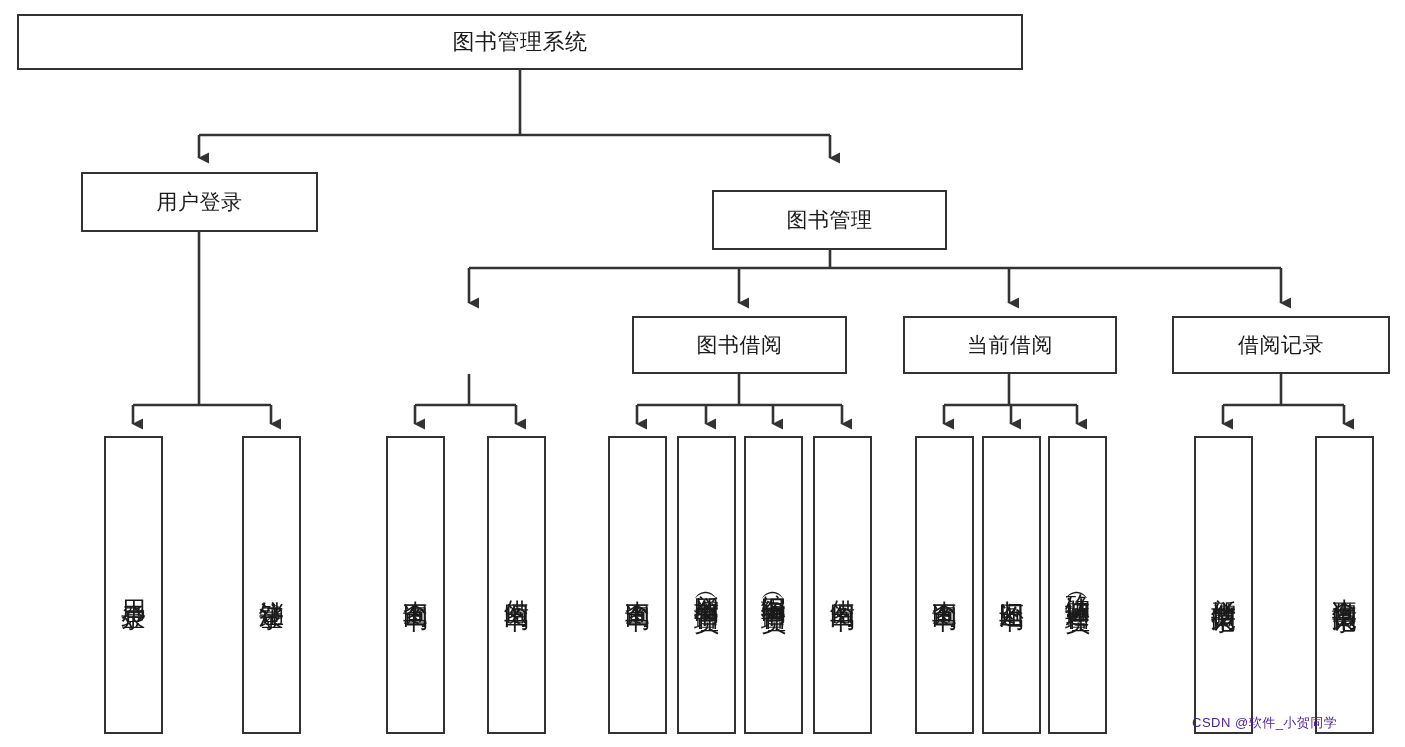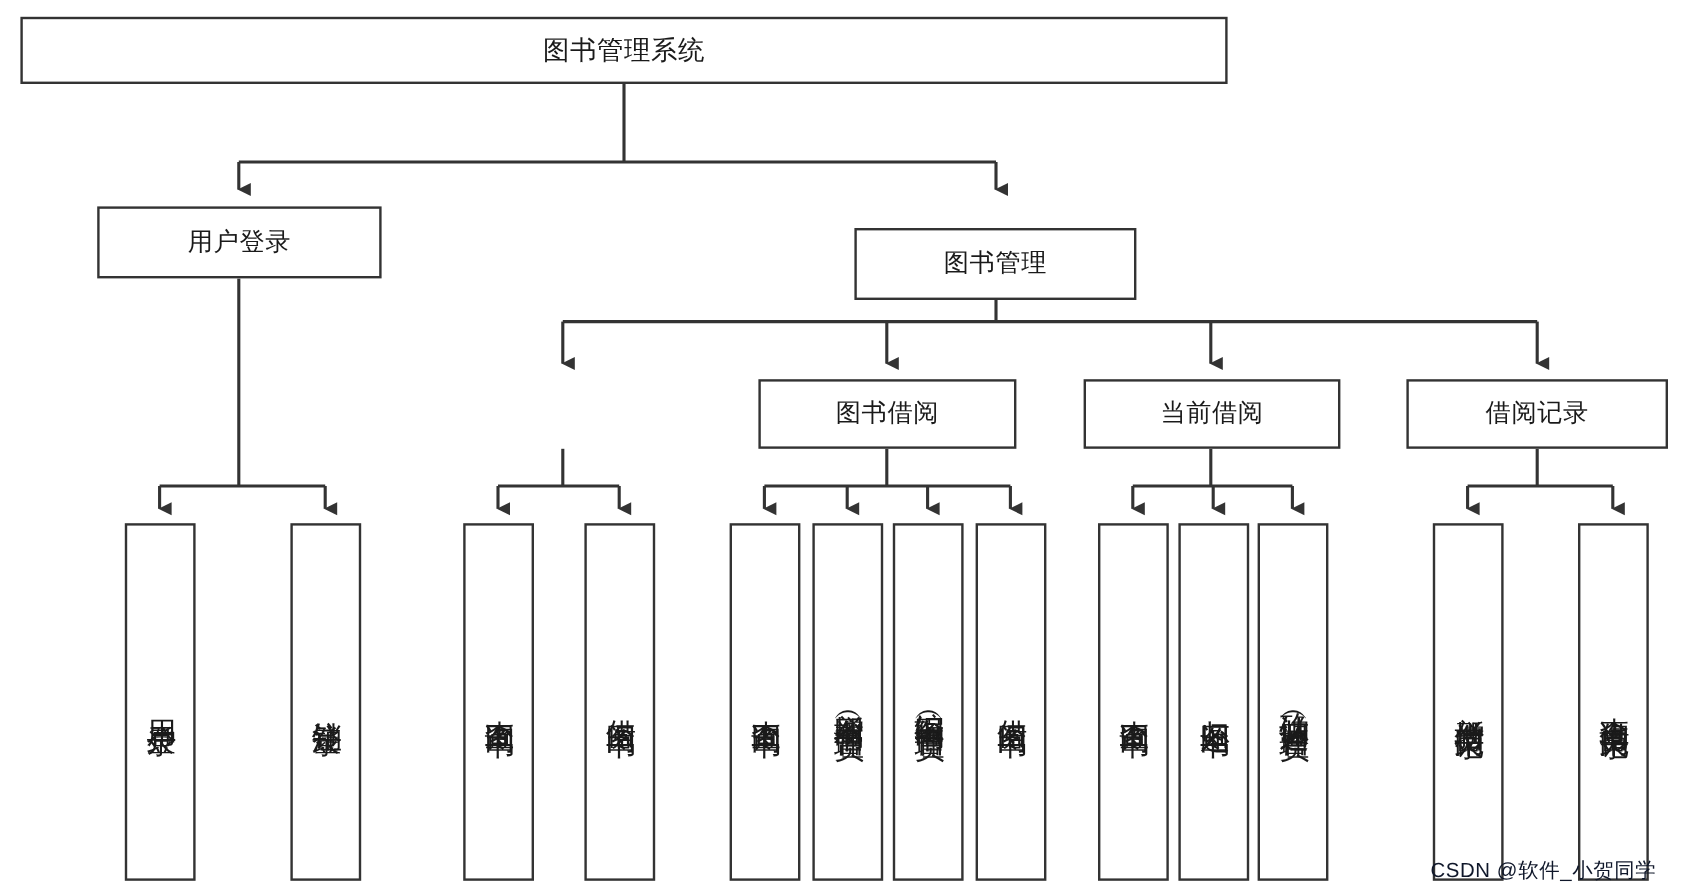--- a/index.html
+++ b/index.html
@@ -67,22 +67,22 @@
     height: 100%;
     display: flex;
     align-items: center;
     justify-content: center;
     white-space: nowrap;
   }
   .watermark {
     position: absolute;
     left: 1192px;
     top: 714px;
-    font-size: 17px;
-    color: #0f172a;
+    font-size: 13px;
+    color: #4c1d95;
     white-space: nowrap;
     z-index: 5;
     letter-spacing: 0.5px;
   }
 </style>
 </head>
 <body>
 
 <div id="canvas">
 

